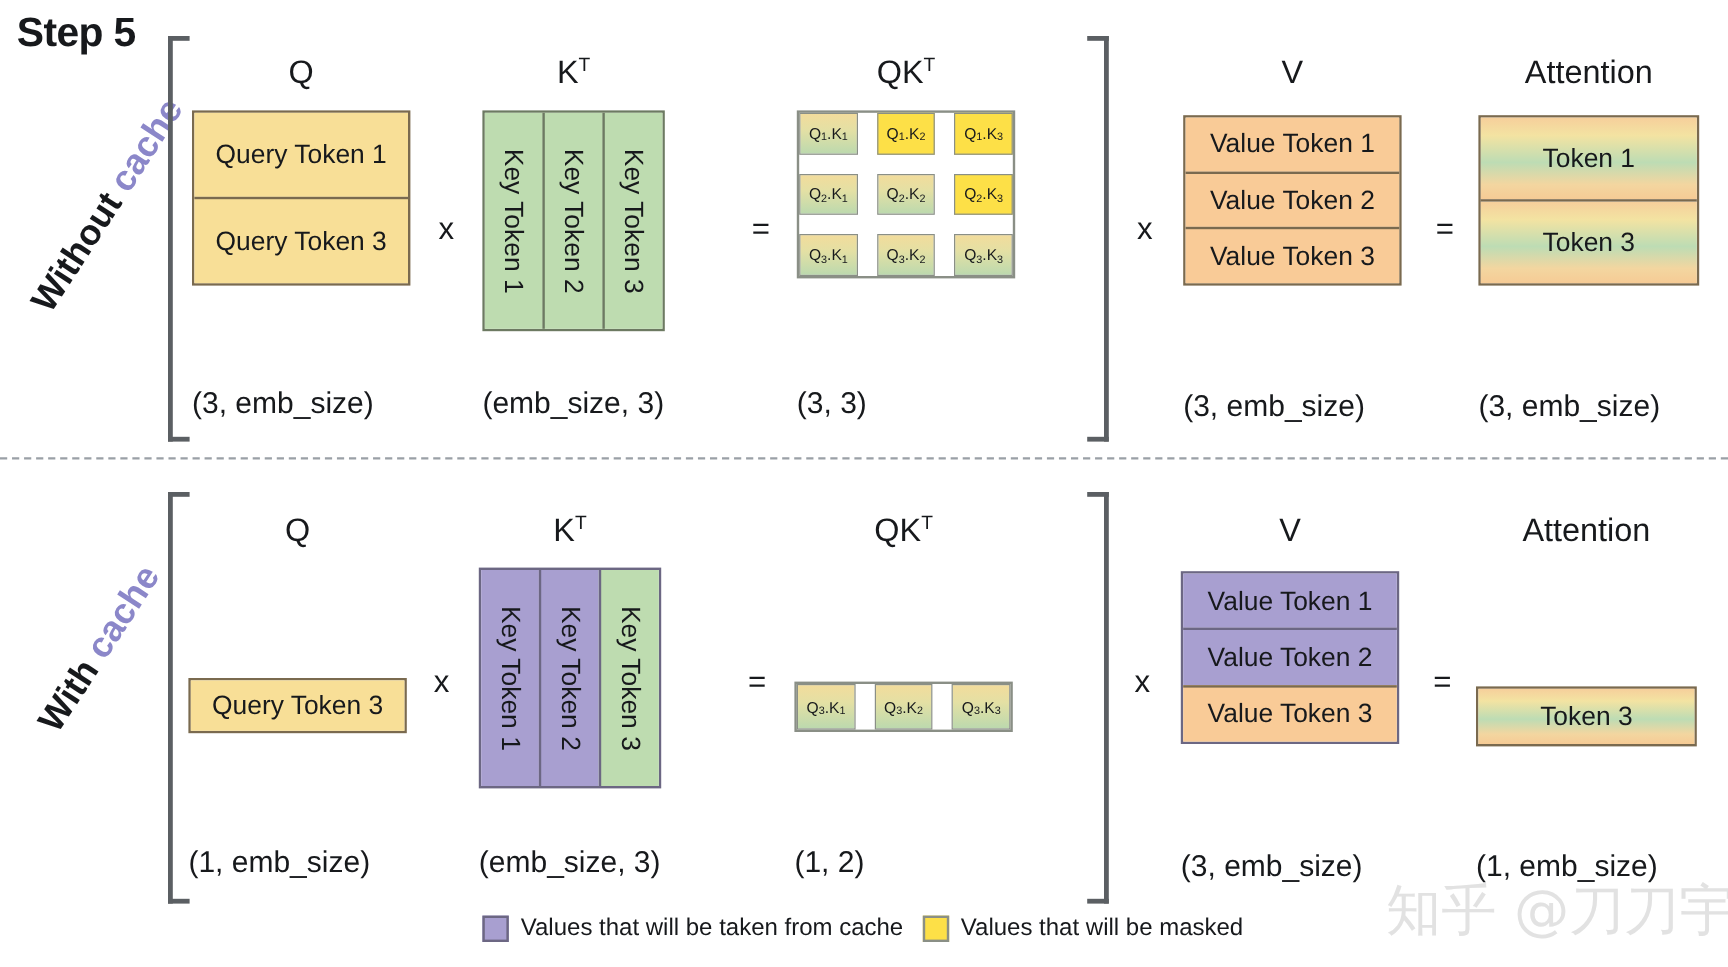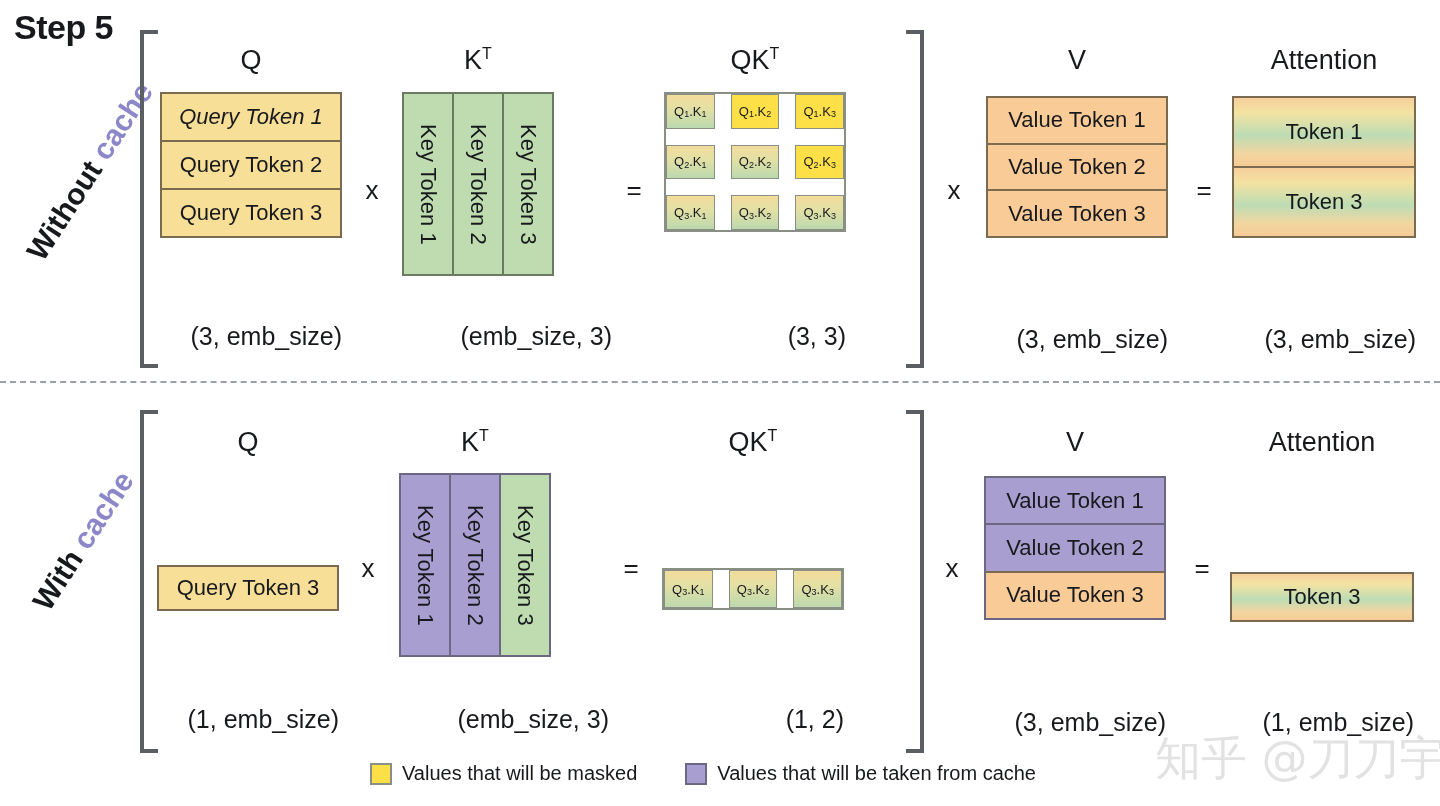--- a/index.html
+++ b/index.html
@@ -35,21 +35,21 @@
   #divider{
     left:0;top:381px;width:1440px;border-top:2px dashed #9aa0a6;
   }
   
   .col-head{
     font-size:27px;text-align:center;white-space:nowrap;
   }
   .col-head sup{font-size:16px;vertical-align:super;}
   
   .dim{
-    font-size:25px;text-align:right;white-space:nowrap;
+    font-size:25px;text-align:left;white-space:nowrap;
   }
   
   .op{font-size:26px;text-align:center;}
   
   .stack{box-sizing:border-box;border:2px solid #7a6a4f;display:flex;}
   .stack.v{flex-direction:column;}
   .stack.h{flex-direction:row;}
   .cell{
     box-sizing:border-box;display:flex;align-items:center;justify-content:center;
     font-size:22px;white-space:nowrap;color:#17191c;
@@ -108,22 +108,21 @@
 
 <div class="abs bracket right" style="left:906px;top:30px;height:330px;"></div>
 
 <div class="abs col-head" style="left:160px;top:45px;width:182px;"><span>Q</span></div>
 <div class="abs col-head" style="left:402px;top:45px;width:152px;"><span>K</span><sup>T</sup></div>
 <div class="abs col-head" style="left:664px;top:45px;width:182px;"><span>QK</span><sup>T</sup></div>
 <div class="abs col-head" style="left:986px;top:45px;width:182px;"><span>V</span></div>
 <div class="abs col-head" style="left:1232px;top:45px;width:184px;"><span>Attention</span></div>
 
 <div class="abs stack v" style="left:160px;top:92px;width:182px;height:146px;">
-  <div class="cell f-yellow" style="flex:1;font-style:italic;">Query Token 1</div>
-  <div class="cell f-yellow" style="flex:1;">Query Token 2</div>
+  <div class="cell f-yellow" style="flex:1;">Query Token 1</div>
   <div class="cell f-yellow" style="flex:1;">Query Token 3</div>
 </div>
 
 <div class="abs op" style="left:356px;top:175px;width:32px;">x</div>
 
 <div class="abs stack h green-b" style="left:402px;top:92px;width:152px;height:184px;">
   <div class="cell vert f-green" style="flex:1;">Key Token 1</div>
   <div class="cell vert f-green" style="flex:1;">Key Token 2</div>
   <div class="cell vert f-green" style="flex:1;">Key Token 3</div>
 </div>
@@ -211,23 +210,23 @@
   <div class="cell f-grad-attn" style="flex:1;">Token 3</div>
 </div>
 
 <div class="abs dim" style="left:157px;top:705px;width:182px;">(1, emb_size)</div>
 <div class="abs dim" style="left:399px;top:705px;width:210px;">(emb_size, 3)</div>
 <div class="abs dim" style="left:662px;top:705px;width:182px;">(1, 2)</div>
 <div class="abs dim" style="left:984px;top:708px;width:182px;">(3, emb_size)</div>
 <div class="abs dim" style="left:1230px;top:708px;width:184px;">(1, emb_size)</div>
 
 <div class="abs" id="legend">
+  <div class="leg-item" style="margin-left:32px;">
+    <span class="leg-swatch purple f-purple"></span>
+    <span class="leg-text">Values that will be taken from cache</span>
+  </div>
   <div class="leg-item">
     <span class="leg-swatch f-gray"></span>
     <span class="leg-text">Values that will be masked</span>
   </div>
-  <div class="leg-item" style="margin-left:32px;">
-    <span class="leg-swatch purple f-purple"></span>
-    <span class="leg-text">Values that will be taken from cache</span>
-  </div>
 </div>
 
 <div class="abs" id="watermark">知乎 @刀刀宇</div>
 
 </body></html>

